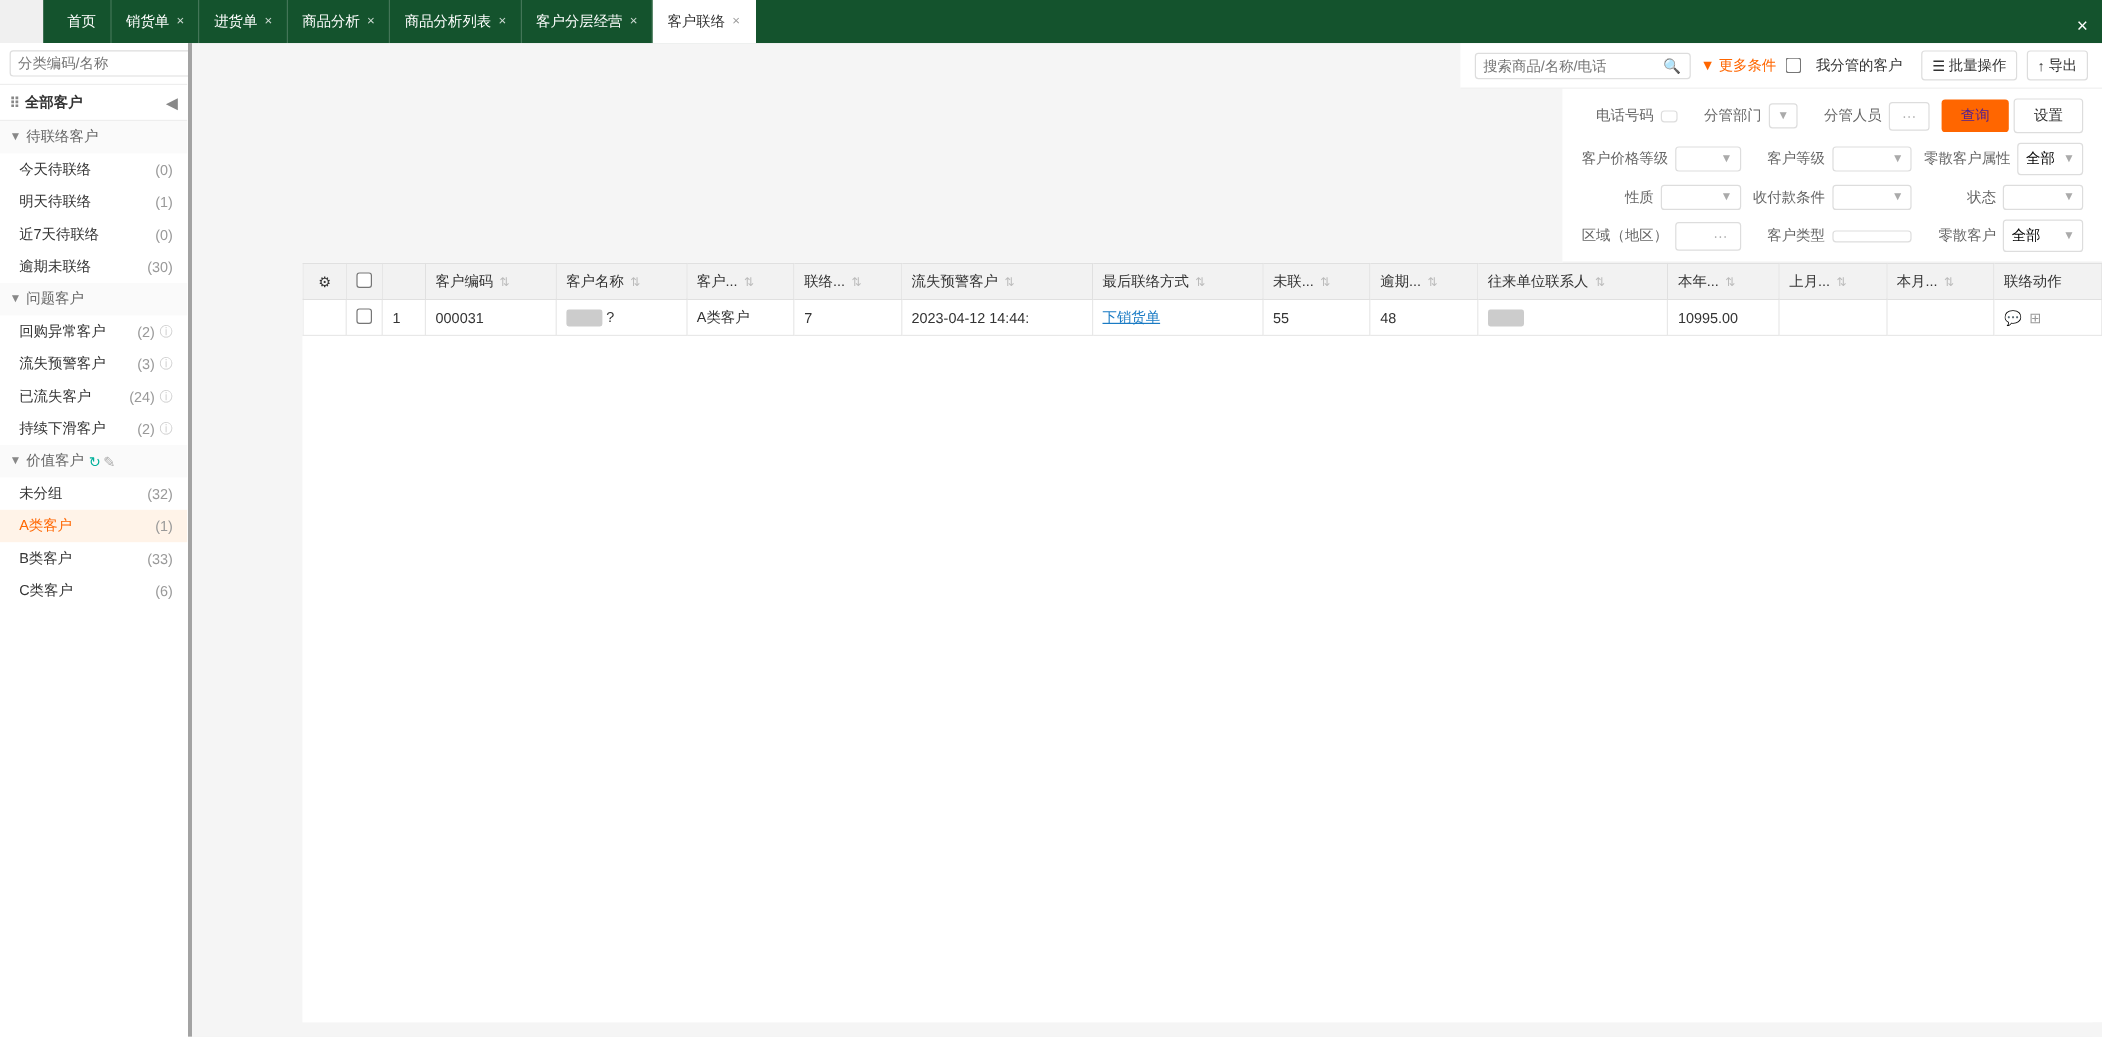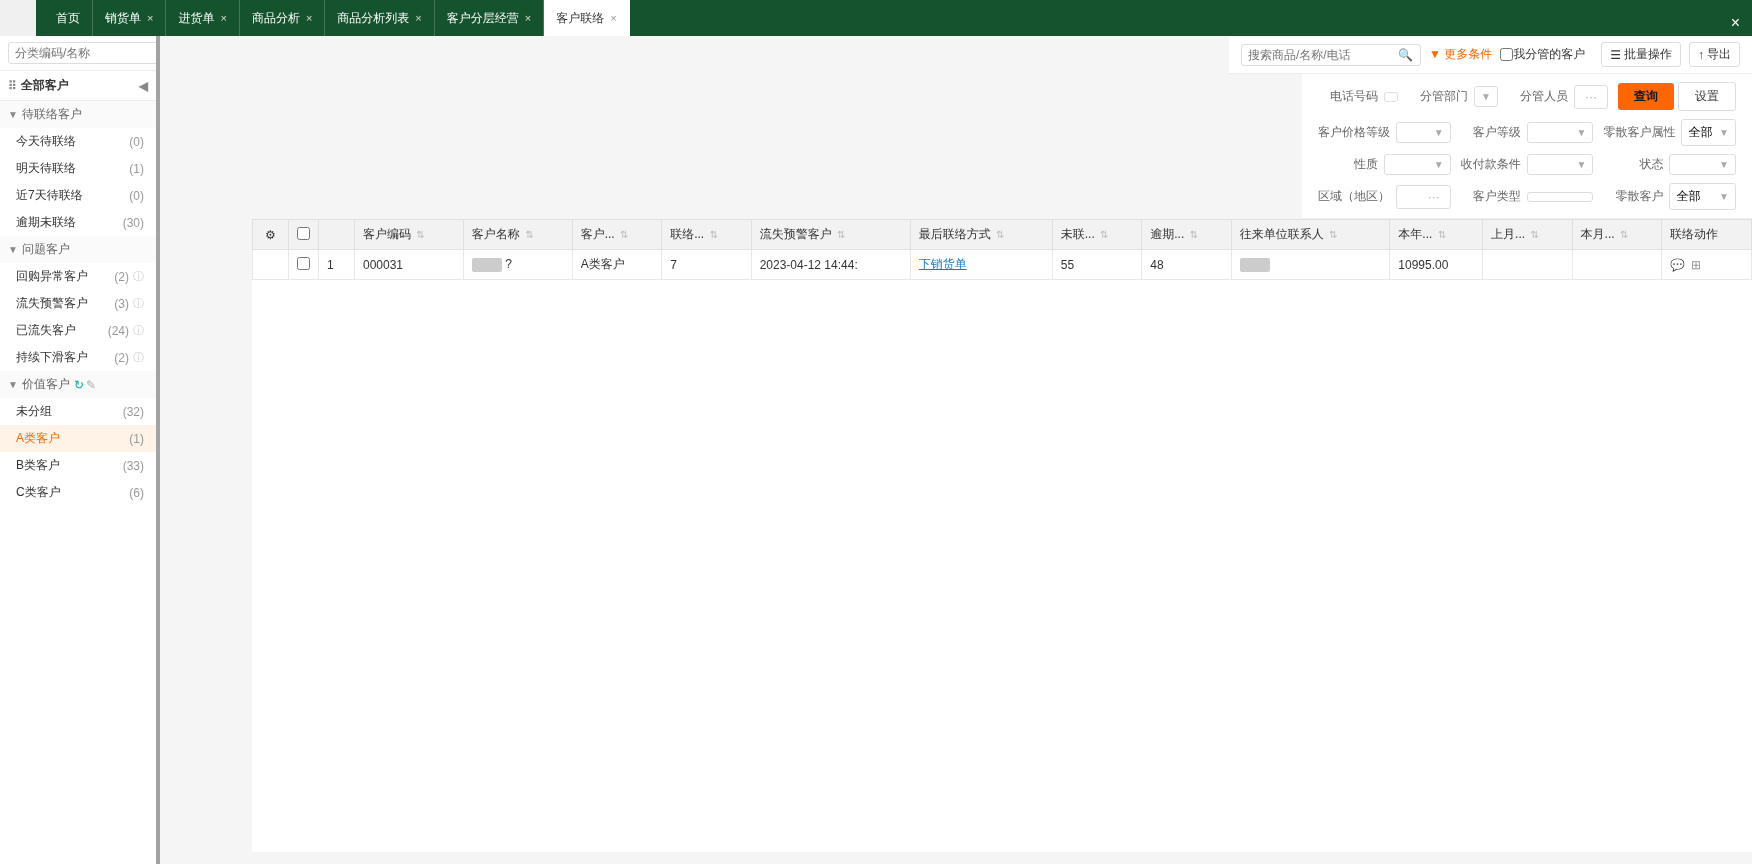--- a/index.html
+++ b/index.html
@@ -81,21 +81,21 @@
     .filter-search {
       display: flex; align-items: center;
       border: 1px solid #ddd; border-radius: 3px; padding: 3px 6px;
       background: #fff; min-width: 180px;
     }
     .filter-search input { border: none; outline: none; font-size: 12px; width: 140px; }
     .filter-search .search-icon { color: #00b09b; cursor: pointer; }
     .more-conditions {
       display: flex; align-items: center; color: #f60; cursor: pointer; gap: 2px;
     }
-    .my-customers { display: flex; align-items: center; gap: 0; cursor: pointer; color: #333; }
+    .my-customers { display: flex; align-items: center; gap: 12px; cursor: pointer; color: #333; }
     .filter-spacer { flex: 1; }
     .btn-batch { display: flex; align-items: center; gap: 3px; cursor: pointer; color: #333; border: 1px solid #ddd; padding: 3px 8px; border-radius: 3px; }
     .btn-export { display: flex; align-items: center; gap: 3px; cursor: pointer; color: #333; border: 1px solid #ddd; padding: 3px 8px; border-radius: 3px; }
 
     
     .adv-filter {
       background: #fff; border-bottom: 1px solid #eee;
       padding: 8px 16px;
     }
     .adv-filter-row {
@@ -113,22 +113,22 @@
     }
     .filter-select {
       flex: 1; border: 1px solid #ddd; border-radius: 3px;
       padding: 4px 6px; font-size: 12px; outline: none;
       display: flex; align-items: center; justify-content: space-between;
       cursor: pointer; background: #fff;
     }
     .filter-select .chevron { color: #aaa; font-size: 10px; }
     .filter-dots { color: #aaa; cursor: pointer; padding: 0 4px; }
     .btn-query {
-      background: #f60; color: #0f172a; border: none;
-      padding: 5px 16px; border-radius: 3px; cursor: pointer; font-size: 12px; font-weight: bold;
+      background: #f60; color: #4c1d95; border: none;
+      padding: 5px 16px; border-radius: 3px; cursor: pointer; font-size: 12px;
     }
     .btn-settings {
       background: #fff; color: #333; border: 1px solid #ddd;
       padding: 5px 16px; border-radius: 3px; cursor: pointer; font-size: 12px;
     }
 
     
     .table-container {
       flex: 1; overflow: auto; background: #fff; margin: 0;
     }

